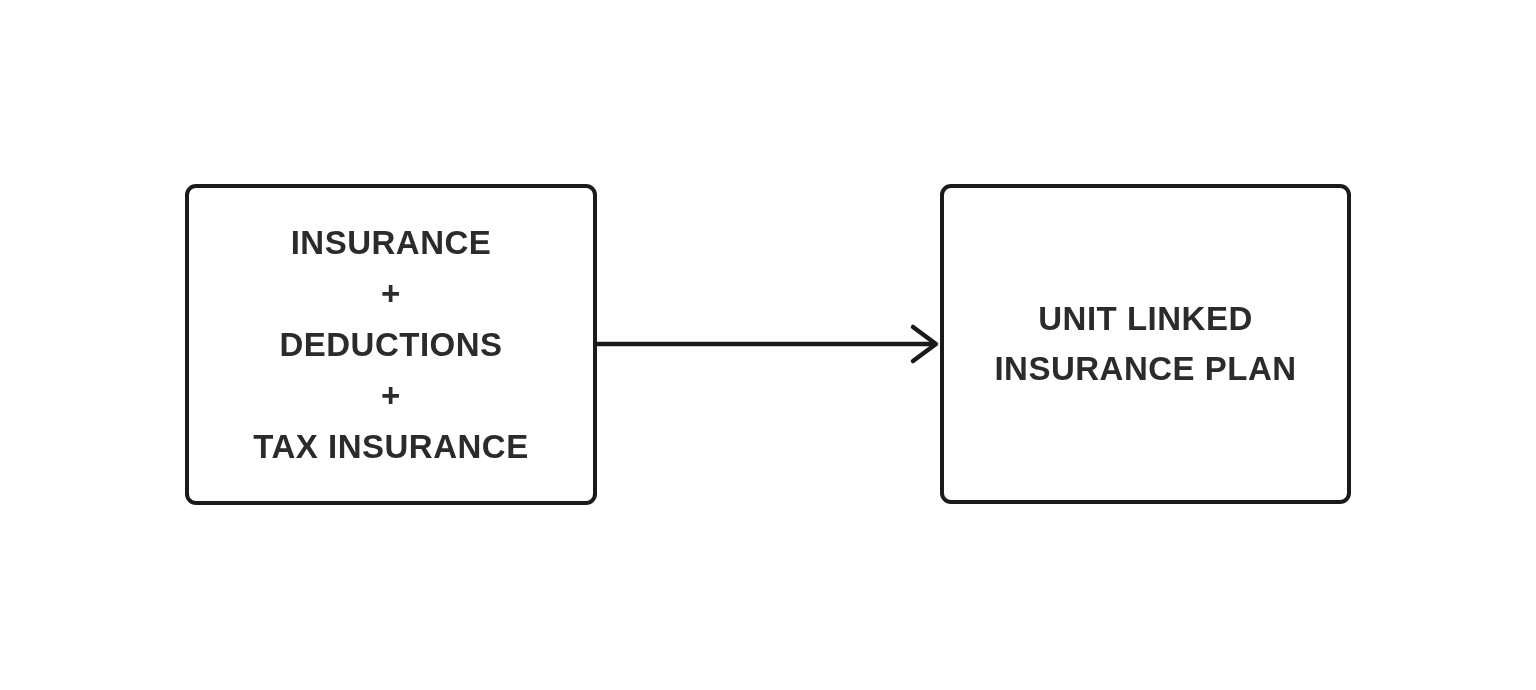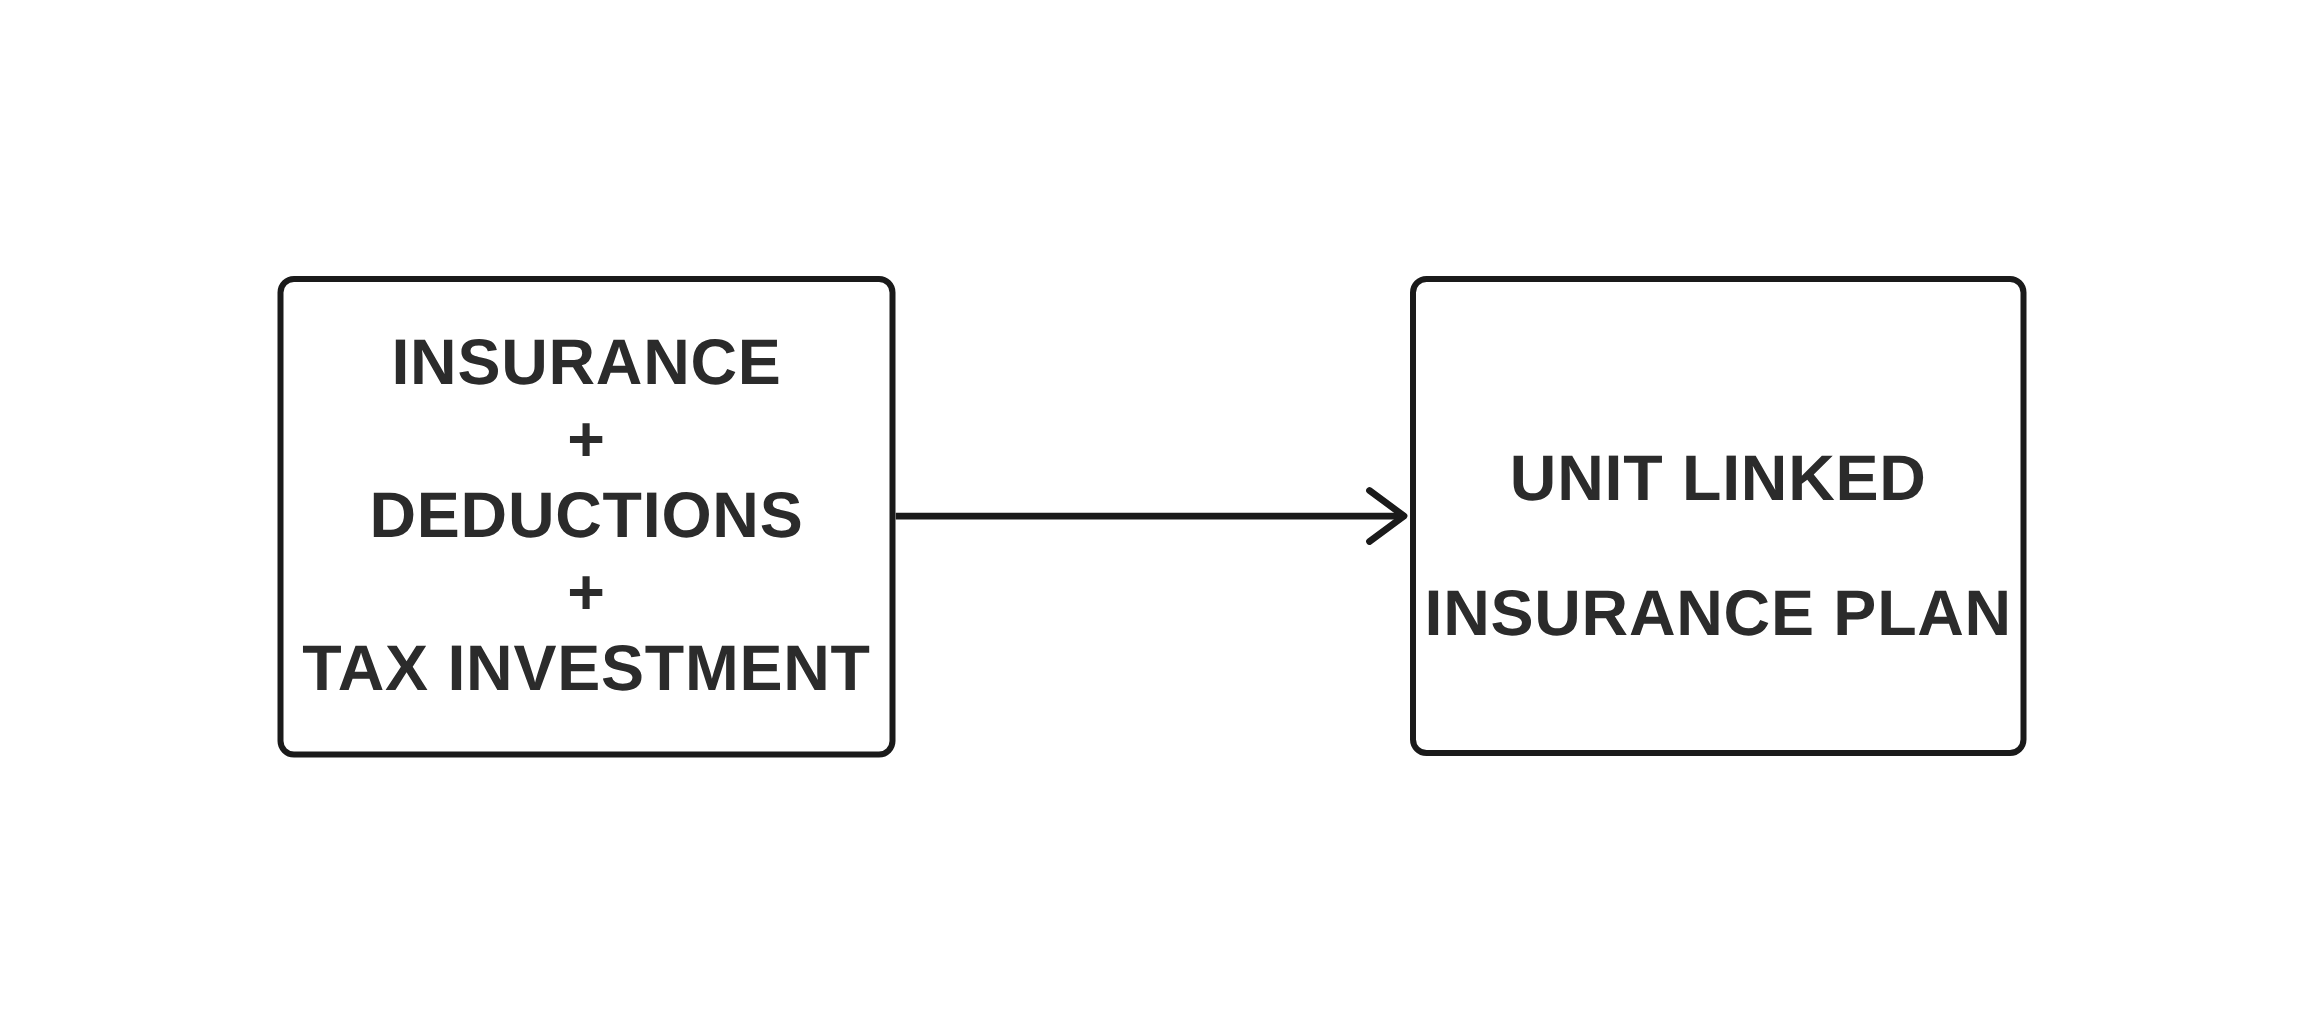--- a/index.html
+++ b/index.html
@@ -38,30 +38,29 @@
     width: 412px;
     height: 321px;
   }
   .node-right {
     left: 940px;
     top: 184px;
     width: 411px;
     height: 320px;
   }
   .node-line {
-    font-size: 43px;
+    font-size: 33px;
     font-weight: 700;
     line-height: 51px;
     color: #2b2b2b;
     letter-spacing: 0.5px;
     white-space: nowrap;
   }
   .node-right .node-line {
     line-height: 50px;
-    margin-top: 40px;
   }
   .arrow-svg {
     position: absolute;
     left: 597px;
     top: 314px;
     width: 344px;
     height: 60px;
   }
   .arrow-svg path, .arrow-svg line {
     stroke: #1a1a1a;
@@ -72,21 +71,21 @@
 </head>
 <body>
 
 <div class="canvas">
 
   <div class="node node-left">
     <div class="node-line">INSURANCE</div>
     <div class="node-line">+</div>
     <div class="node-line">DEDUCTIONS</div>
     <div class="node-line">+</div>
-    <div class="node-line">TAX INVESTMENT</div>
+    <div class="node-line">TAX INSURANCE</div>
   </div>
 
   <svg class="arrow-svg" viewBox="0 0 344 60" aria-hidden="true">
     <line x1="0" y1="30" x2="337" y2="30"></line>
     <path d="M 316 13 L 339 30 L 316 47" stroke-linejoin="round" stroke-linecap="round"></path>
   </svg>
 
   <div class="node node-right">
     <div class="node-line">UNIT LINKED</div>
     <div class="node-line">INSURANCE PLAN</div>

